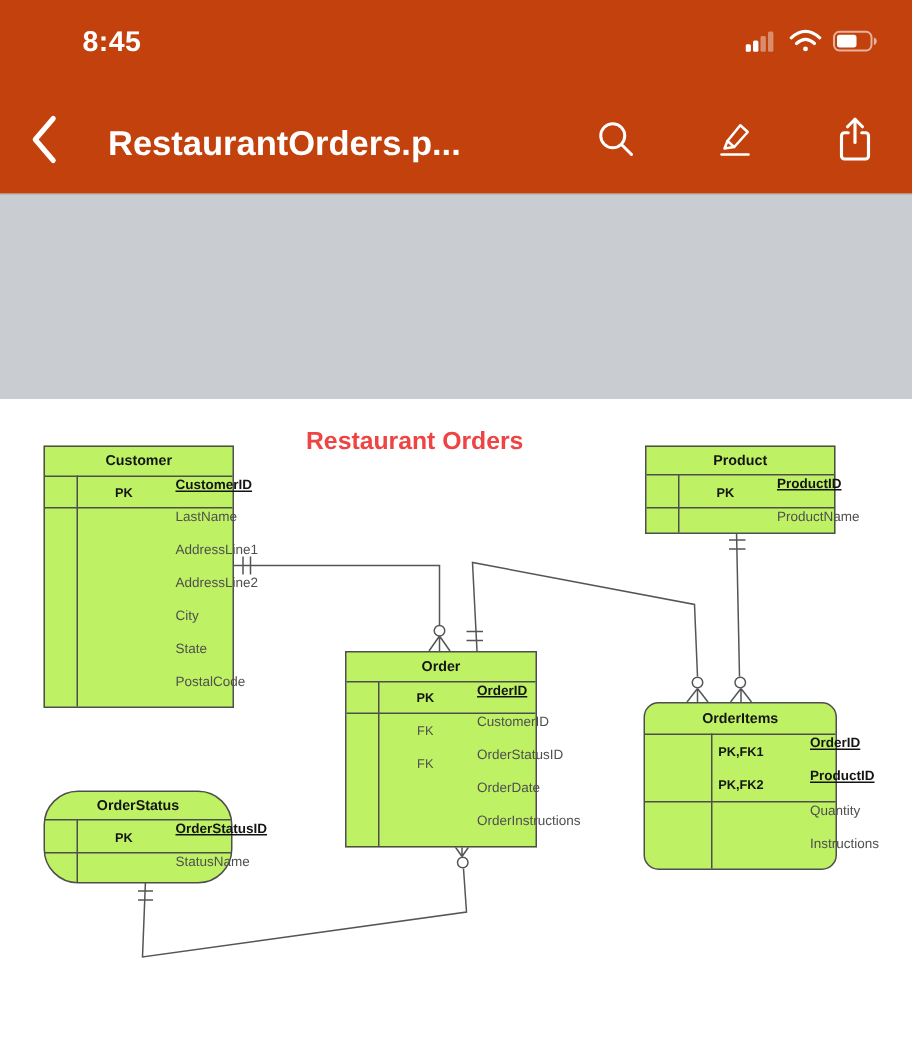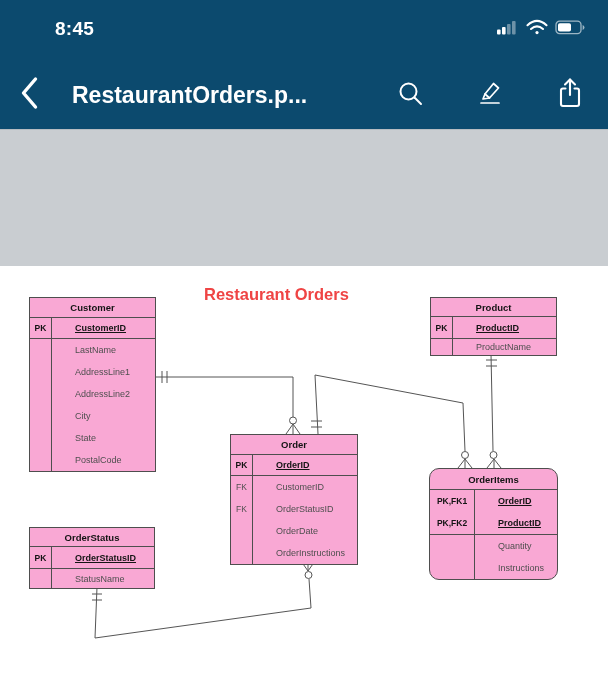--- a/index.html
+++ b/index.html
@@ -1,42 +1,42 @@
 <!DOCTYPE html>
 <html><head>
 <meta charset="utf-8">
 <style>
   html,body{margin:0;padding:0;}
   body{width:608px;height:700px;background:#fff;font-family:"Liberation Sans", sans-serif;overflow:hidden;}
   .screen{position:relative;width:608px;height:700px;background:#fff;}
 
   
-  .appbar{position:absolute;left:0;top:0;width:608px;height:129px;background:#0c4a6e;z-index:6;}
+  .appbar{position:absolute;left:0;top:0;width:608px;height:129px;background:#c2410c;z-index:6;}
   .statusbar{position:absolute;left:0;top:12px;width:100%;height:34px;}
   .sb-time{position:absolute;left:55px;top:6px;color:#fff;font-size:19px;font-weight:bold;letter-spacing:.3px;}
   .sb-icons{position:absolute;right:22px;top:7px;display:flex;align-items:center;gap:7px;}
   .navbar{position:absolute;left:0;top:66px;width:100%;height:58px;display:flex;align-items:center;}
   .back-btn{margin-left:16px;width:26px;height:38px;display:flex;align-items:center;justify-content:center;cursor:pointer;}
   .nav-title{margin-left:30px;color:#fff;font-size:23px;font-weight:bold;max-width:250px;white-space:nowrap;}
   .nav-actions{position:absolute;right:22px;top:0;height:58px;display:flex;align-items:center;gap:48px;}
   .nav-icon{width:32px;height:32px;display:flex;align-items:center;justify-content:center;cursor:pointer;}
 
   
   .page-gap{position:absolute;left:0;top:129px;width:608px;height:136px;background:#c9cdd1;z-index:5;border-top:1px solid #b7bcc1;}
 
   
   .pdf-page{position:absolute;left:0;top:265px;width:608px;height:435px;background:#fff;}
   .diagram-title{position:absolute;left:204px;top:285px;font-size:16.5px;font-weight:bold;color:#ef4444;z-index:2;margin:0;}
   .connectors{position:absolute;left:0;top:0;z-index:1;}
 
-  .entity{position:absolute;background:#f9a8d4;border:1px solid #4e4e4e;z-index:2;color:#4f4f4f;font-size:9px;box-sizing:border-box;}
+  .entity{position:absolute;background:#bef264;border:1px solid #4e4e4e;z-index:2;color:#4f4f4f;font-size:9px;box-sizing:border-box;}
   .ehead{height:var(--hh);display:flex;align-items:center;justify-content:center;font-weight:bold;color:#141414;border-bottom:1px solid #4e4e4e;font-size:9.5px;}
   .sec{position:relative;}
   .pksec{border-bottom:1px solid #4e4e4e;}
-  .row{display:flex;align-items:center;height:var(--rh,22px);}
+  .row{display:flex;height:var(--rh,22px);margin-left:42px;}
   .kcell{flex:0 0 var(--kw,21px);display:flex;align-items:center;justify-content:center;font-size:8.5px;}
   .kb{font-weight:bold;color:#141414;}
   .acell{padding-left:24px;white-space:nowrap;}
   .pkattr .acell{font-weight:bold;color:#141414;text-decoration:underline;}
   .vline{position:absolute;left:var(--kw,21px);top:var(--hh);bottom:0;width:1px;background:#4e4e4e;z-index:3;}
 </style>
 </head>
 <body>
 
 <div class="screen">
@@ -216,21 +216,21 @@
           <span class="kcell"></span>
           <span class="acell">OrderDate</span>
         </div>
       <div class="row">
           <span class="kcell"></span>
           <span class="acell">OrderInstructions</span>
         </div>
     </div>
   </div>
 
-  <div class="entity" style="left:29px;top:527px;width:126px;--hh:18px;--kw:21px;">
+  <div class="entity" style="left:29px;top:527px;width:126px;border-radius:23px;--hh:18px;--kw:21px;">
     <div class="ehead">OrderStatus</div>
     <div class="vline"></div>
     <div class="sec pksec">
       <div class="row pkattr" style="--rh:21px">
         <span class="kcell kb">PK</span>
         <span class="acell">OrderStatusID</span>
       </div>
     </div>
     <div class="sec">
       <div class="row" style="--rh:19px">

